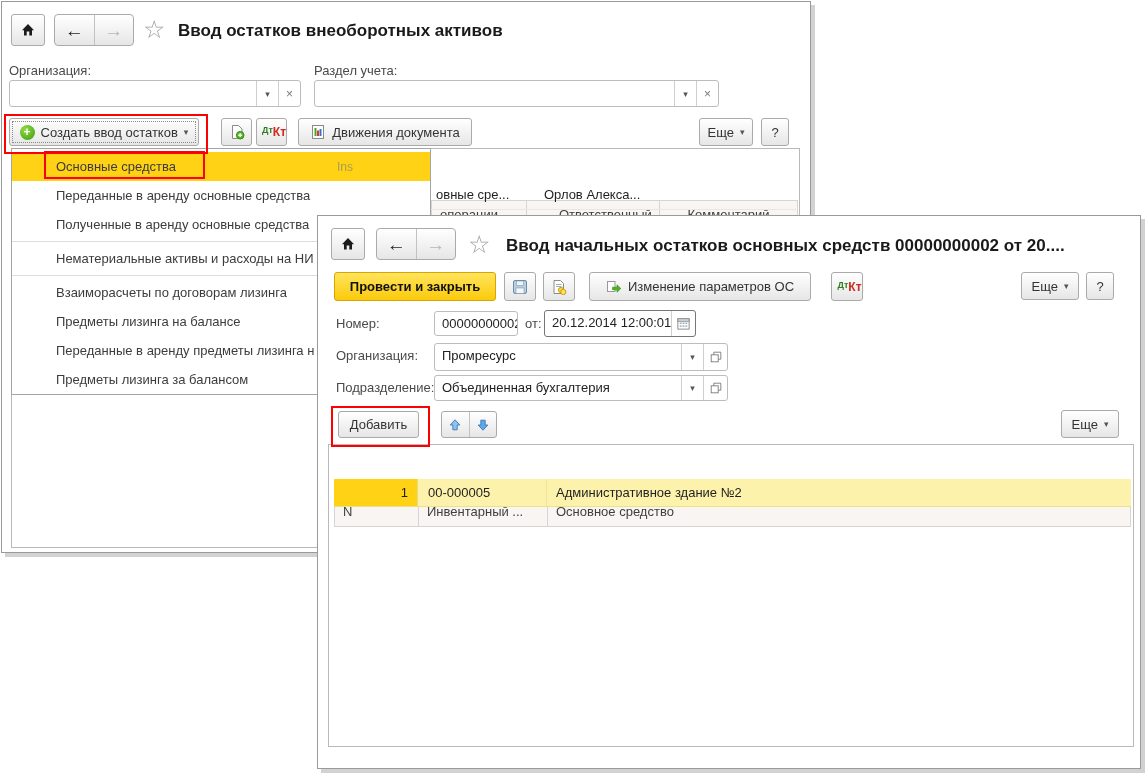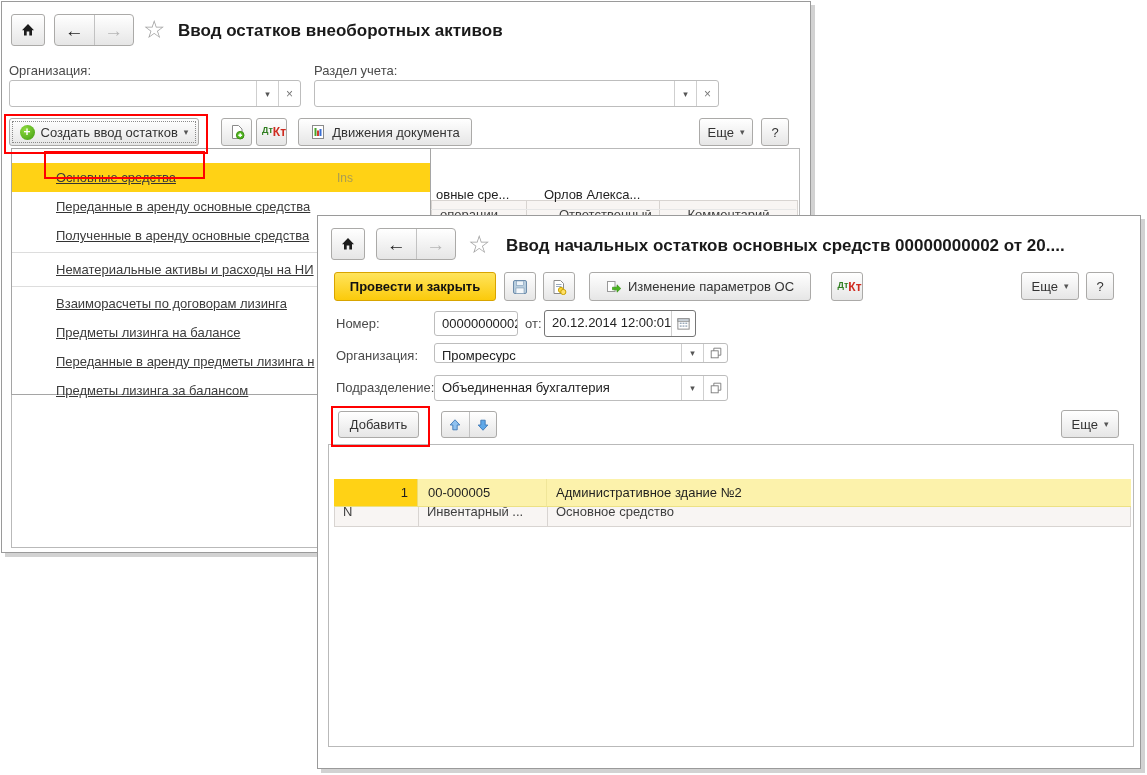--- a/index.html
+++ b/index.html
@@ -30,21 +30,21 @@
   .combo .seg{display:flex;align-items:center;justify-content:center;border-left:1px solid #cfcfcf;color:#555;}
   .seg.dd{width:21px;font-size:9px;}
   .seg.clr{width:21px;font-size:12px;color:#777;}
   .seg.ic{width:23px;}
   .plus-circle{width:15px;height:15px;border-radius:50%;background:radial-gradient(circle at 35% 30%,#8fdc3f,#3f9a10);
     color:#fff;font-size:12px;font-weight:bold;display:flex;align-items:center;justify-content:center;line-height:1;flex:none;}
   .dtkt{display:flex;width:19px;line-height:1;flex:none;}
   .dtkt .dt{font-size:9px;font-weight:bold;color:#2e7d1e;text-align:left;}
   .dtkt .kt{font-size:12px;font-weight:bold;color:#cf2b20;text-align:right;}
   .redbox{position:absolute;border:2px solid #ff0000;pointer-events:none;z-index:6;}
-  .menu{position:absolute;background:#fff;border:1px solid #a5a5a5;z-index:5;padding-top:14px;box-sizing:border-box;text-decoration:underline;}
+  .menu{position:absolute;background:#fff;border:1px solid #a5a5a5;z-index:5;padding-top:3px;box-sizing:border-box;}
   .mi{height:29px;display:flex;align-items:center;padding-left:44px;font-size:13px;color:#3c3c3c;position:relative;box-sizing:border-box;}
   .mi.sel{background:#ffd215;}
   .mi .shortcut{position:absolute;left:325px;font-size:12px;color:#a99c54;}
   .msep{height:1px;background:#dddddd;margin:2px 0;}
   .region{position:absolute;border:1px solid #b9b9b9;background:#fff;box-sizing:border-box;}
   .hcell{position:absolute;height:28px;background:#f8f5f3;border:1px solid #d8d4d1;box-sizing:border-box;
     display:flex;align-items:center;padding:0 8px;font-size:13px;color:#3f3f3f;white-space:nowrap;overflow:hidden;margin-top:47px;}
   .cell{position:absolute;height:28px;display:flex;align-items:center;font-size:13px;color:#1f1f1f;
     box-sizing:border-box;white-space:nowrap;overflow:hidden;}
   .yellow-btn{background:linear-gradient(#ffe45c,#fbca0b);border:1px solid #d8a400;font-weight:bold;color:#111;}
@@ -273,21 +273,21 @@
             <rect x="4" y="10" width="2" height="1.5"></rect>
               <rect x="7" y="10" width="2" height="1.5"></rect>
               <rect x="10" y="10" width="2" height="1.5"></rect>
           </g>
         </svg>
       </span>
     </span>
   </div>
 
   <div class="lbl" style="left:18px;top:132px;">Организация:</div>
-  <div class="combo" style="left:116px;top:127px;width:294px;height:20px;">
+  <div class="combo" style="left:116px;top:127px;width:294px;height:28px;">
     <span class="txt">Промресурс</span>
     <span class="seg dd">
         <span>▾</span>
       </span>
     <span class="seg ic">
       <span class="icon16" style="width:14px;height:14px;">
         <svg viewBox="0 0 16 16" width="14" height="14">
           <rect x="2.5" y="5.5" width="8" height="8" fill="#fff" stroke="#777"></rect>
           <path d="M5.5 5.5 v-3 h8 v8 h-3" fill="none" stroke="#777"></path>
         </svg>

